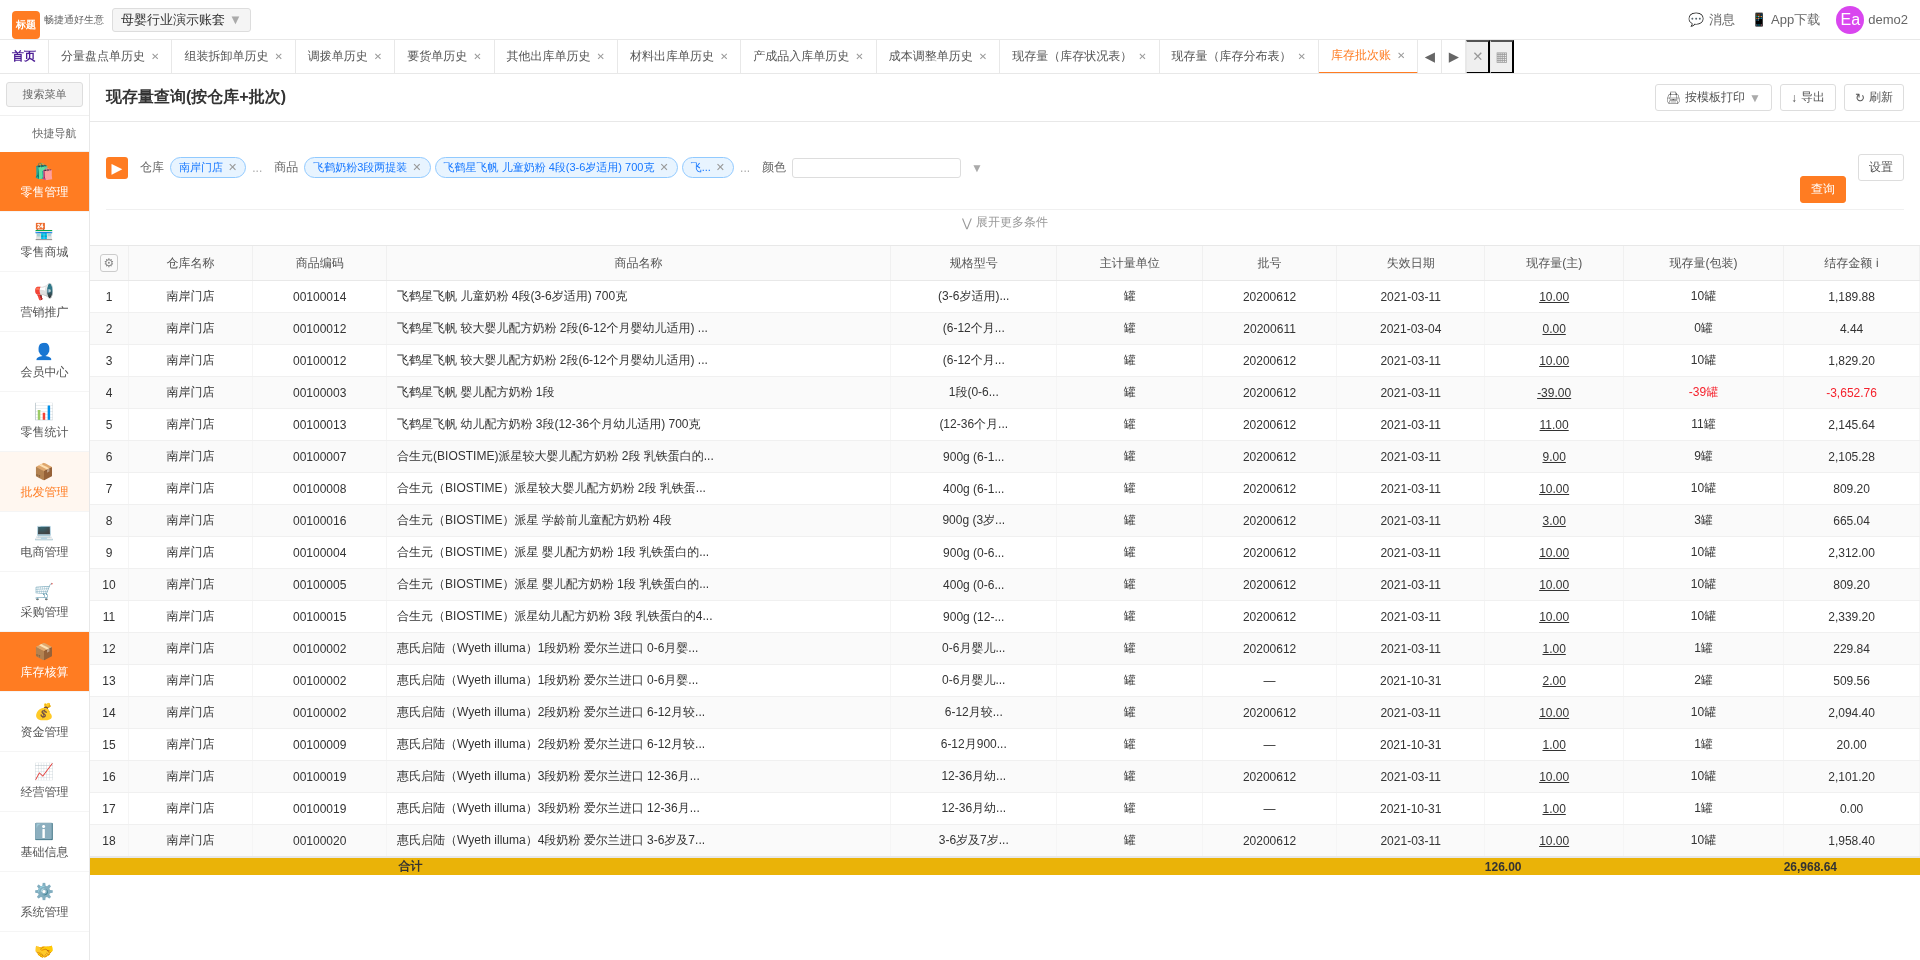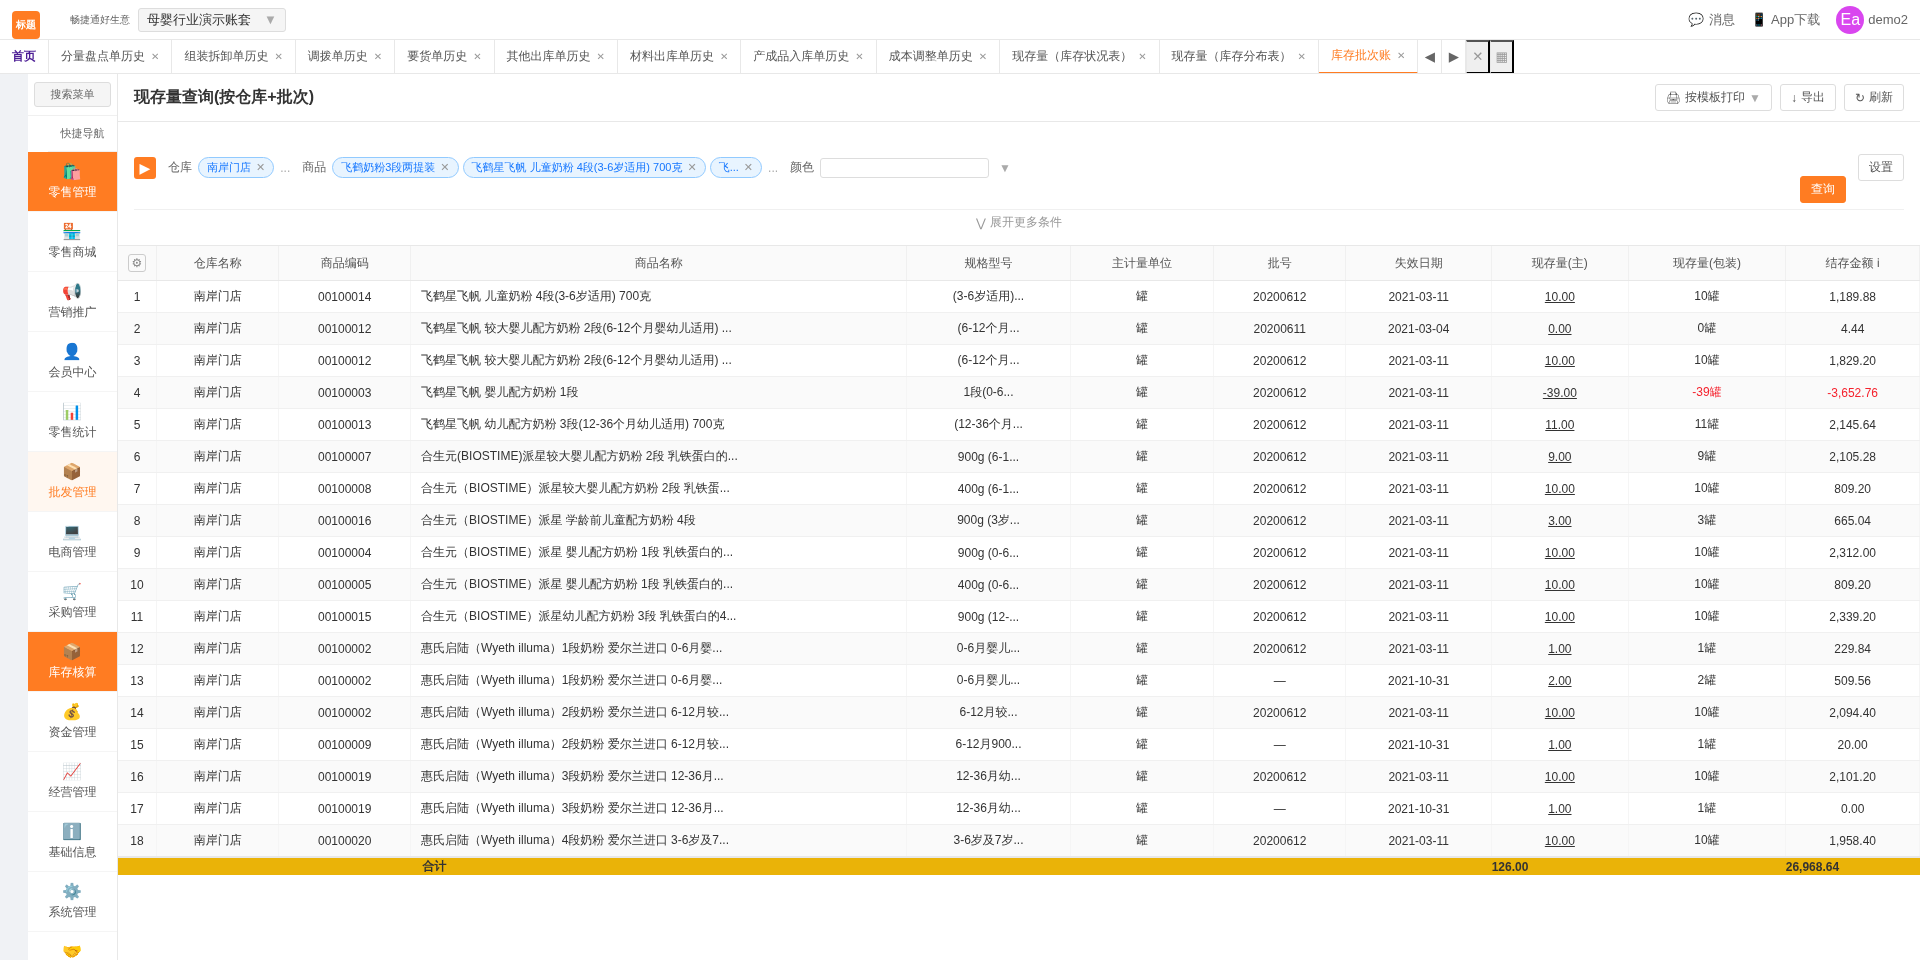--- a/index.html
+++ b/index.html
@@ -8,21 +8,21 @@
     
     .top-bar {
       display: flex; align-items: center; justify-content: space-between;
       background: #fff; height: 40px; padding: 0 12px;
       border-bottom: 1px solid #e8e8e8;
     }
     .top-bar-left { display: flex; align-items: center; gap: 8px; }
     .logo-area { display: flex; align-items: center; gap: 4px; }
     .logo-icon { width: 28px; height: 28px; background: #ff7c22; border-radius: 4px; display: flex; align-items: center; justify-content: center; color: #fff; font-size: 10px; font-weight: bold; margin-top: 10px; }
     .logo-text { font-size: 11px; color: #666; }
-    .breadcrumb-select { display: flex; align-items: center; gap: 13px; font-size: 13px; color: #333; cursor: pointer; background: #f5f5f5; border: 1px solid #ddd; padding: 2px 8px; border-radius: 3px; }
+    .breadcrumb-select { display: flex; align-items: center; gap: 4px; font-size: 13px; color: #333; cursor: pointer; background: #f5f5f5; border: 1px solid #ddd; padding: 2px 8px; border-radius: 3px; }
     .top-bar-right { display: flex; align-items: center; gap: 16px; color: #666; font-size: 13px; }
     .top-bar-right-item { display: flex; align-items: center; gap: 4px; cursor: pointer; }
     .avatar { width: 28px; height: 28px; background: #d946ef; border-radius: 50%; display: flex; align-items: center; justify-content: center; color: #fff; font-size: 16px; }
 
     
     .nav-tabs {
       background: #fff; display: flex; align-items: center;
       border-bottom: 1px solid #e8e8e8; padding: 0; overflow: hidden; height: 34px;
     }
     .nav-tab {
@@ -31,21 +31,21 @@
       border-right: 1px solid #e8e8e8; gap: 4px; flex-shrink: 0;
     }
     .nav-tab.active { color: #ff7c22; border-bottom: 2px solid #ff7c22; }
     .nav-tab .close-x { color: #999; font-size: 10px; margin-left: 2px; }
     .nav-home { font-weight: bold; color: #4c1d95; }
     .nav-arrows { display: flex; align-items: center; }
     .nav-arrow-btn { width: 24px; height: 34px; display: flex; align-items: center; justify-content: center; cursor: pointer; border: none; background: #fff; border-right: 1px solid #e8e8e8; color: #666; }
     .nav-close-btn { width: 24px; height: 34px; display: flex; align-items: center; justify-content: center; cursor: pointer; color: #999; border-left: 1px solid #e8e8e8; }
 
     
-    .main-layout { display: flex; height: calc(960px - 40px - 34px); padding-left: 28px; }
+    .main-layout { display: flex; height: calc(960px - 40px - 34px); }
 
     
     .sidebar { width: 90px; background: #fff; display: flex; flex-direction: column; border-right: 1px solid #e8e8e8; flex-shrink: 0; }
     .sidebar-search { padding: 8px 6px; border-bottom: 1px solid #f0f0f0; }
     .sidebar-search-btn { width: 100%; background: #f5f5f5; border: 1px solid #ddd; border-radius: 3px; padding: 4px 0; font-size: 11px; color: #666; cursor: pointer; text-align: center; }
     .sidebar-nav { padding: 6px 0; border-bottom: 1px solid #f0f0f0; margin-left: 20px; }
     .sidebar-nav-btn { width: 100%; padding: 4px 0; font-size: 11px; color: #666; cursor: pointer; text-align: center; background: none; border: none; }
     .sidebar-item {
       padding: 10px 0; text-align: center; cursor: pointer; font-size: 12px; color: #555;
       border-bottom: 1px solid #f5f5f5; display: flex; flex-direction: column; align-items: center; gap: 3px;
@@ -115,21 +115,21 @@
   </style>
 </head>
 <body>
 
 <div class="top-bar">
   <div class="top-bar-left">
     <div class="logo-area">
       <div class="logo-icon">
         <span>标题</span>
       </div>
-      <span class="logo-text" style="display:flex;flex-direction:column;line-height:1.2;font-size:10px;margin-left:26px;">畅捷通好生意</span>
+      <span class="logo-text" style="display:flex;flex-direction:column;line-height:1.2;font-size:10px;">畅捷通好生意</span>
     </div>
     <div class="breadcrumb-select">
       <span>母婴行业演示账套</span>
       <span style="color:#aaa;">▼</span>
     </div>
   </div>
   <div class="top-bar-right">
     <div class="top-bar-right-item">
       <span>💬</span>
       <span>消息</span>

